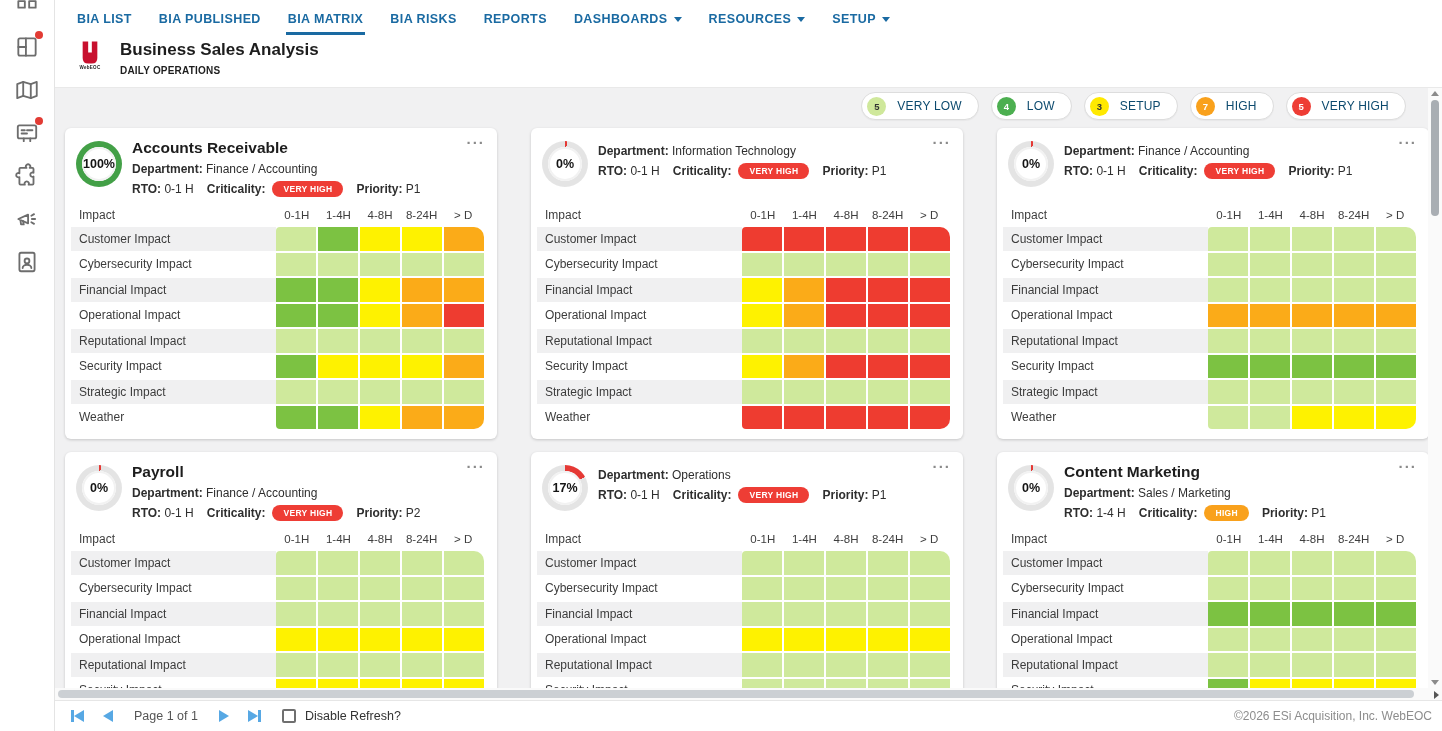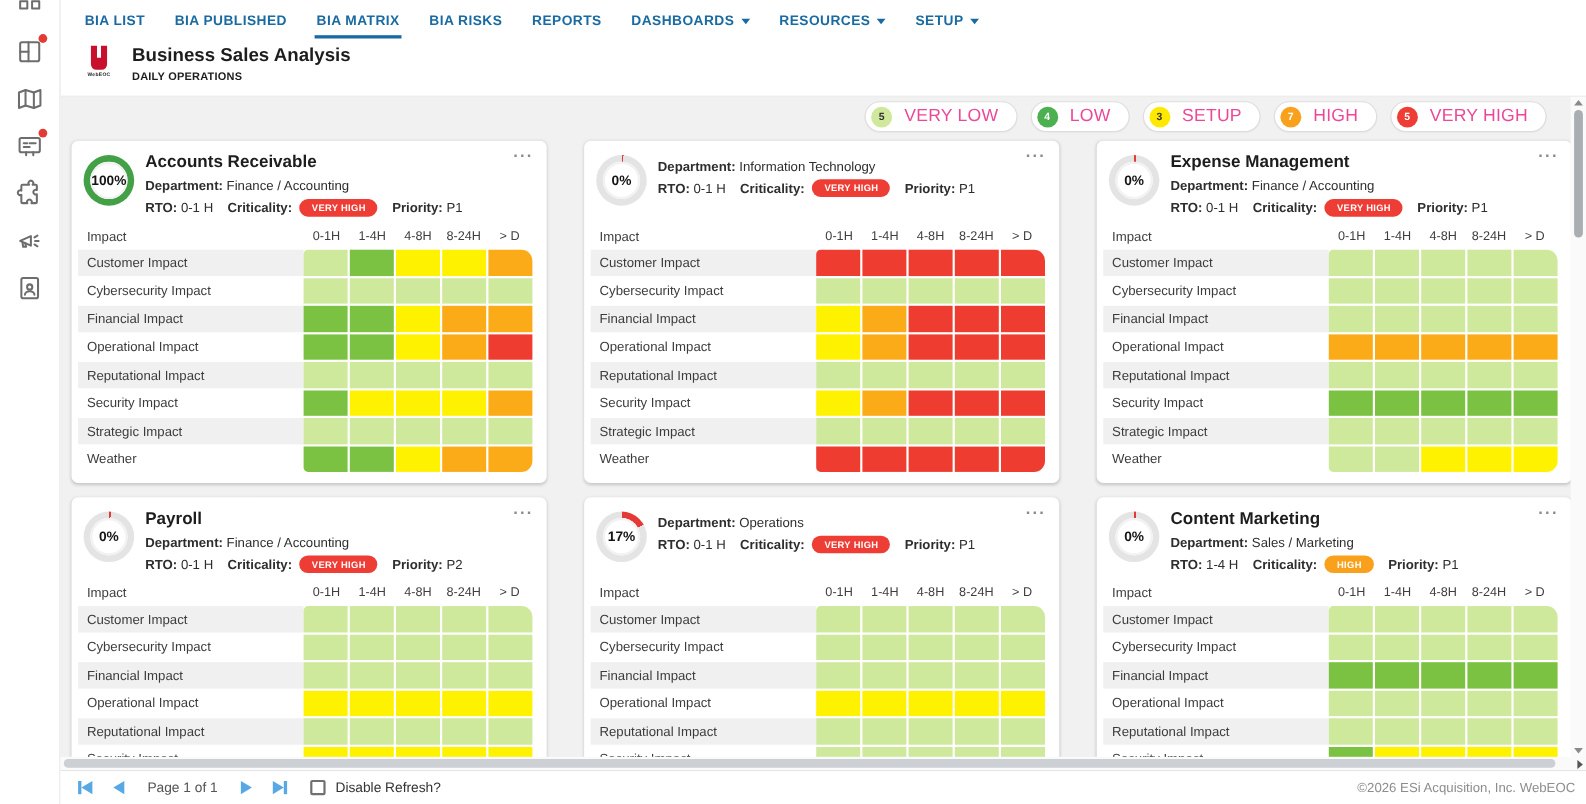--- a/index.html
+++ b/index.html
@@ -25,21 +25,21 @@
   .logo-caption { font-size:4.5px; font-weight:700; color:#222; letter-spacing:.3px; }
   .title-texts { margin-left:17px; }
   .page-title { font-size:17px; font-weight:700; color:#1d1d1d; }
   .page-subtitle { font-size:10px; font-weight:700; color:#1d1d1d; margin-top:5px; letter-spacing:.2px; }
 
   
   .content { position:absolute; left:55px; top:88px; width:1373px; height:612px; background:#f1f1f2; overflow:hidden; }
   .legend-row { position:absolute; top:4px; right:22px; display:flex; gap:12px; z-index:5; }
   .legend-pill { display:flex; align-items:center; height:28px; background:#fff; border:1px solid #ddd; border-radius:15px; padding:0 16px 0 5px; cursor:pointer; box-shadow:0 1px 1px rgba(0,0,0,.04); }
   .legend-circle { width:19px; height:19px; border-radius:50%; display:flex; align-items:center; justify-content:center; font-size:9.5px; font-weight:700; margin-right:11px; }
-  .legend-label { font-size:16px; color:#ec4899; letter-spacing:.2px; }
+  .legend-label { font-size:12px; color:#0c4a6e; letter-spacing:.2px; }
 
   .cards-grid { position:absolute; left:10px; top:40px; display:grid; grid-template-columns:repeat(3,432px); column-gap:34px; row-gap:13px; }
   .card { width:432px; background:#fff; border-radius:6px; box-shadow:0 1px 3px rgba(0,0,0,.18); padding:11px 13px 10px 6px; position:relative; }
   .card-menu { position:absolute; right:12px; top:2px; color:#8a8a8a; font-size:15px; letter-spacing:2px; font-weight:700; cursor:pointer; }
   .card-header { display:flex; align-items:flex-start; min-height:64px; }
   .ring { position:relative; width:46px; height:46px; border-radius:50%; margin:2px 0 0 5px; flex:0 0 auto; }
   .ring-inner { position:absolute; inset:6px; background:#fff; border-radius:50%; display:flex; align-items:center; justify-content:center; font-size:12.5px; font-weight:700; color:#141414; box-shadow:inset 0 0 0 2px #f2f2f2; }
   .card-info { margin-left:10px; padding-top:0; }
   .card-title { font-size:15.5px; font-weight:700; color:#1d1d1d; }
   .card-line { font-size:12px; color:#2e2e2e; margin-top:5px; display:flex; align-items:center; gap:13px; white-space:nowrap; }
@@ -433,21 +433,20 @@
             </div>
           </div>
         </div>
         <div class="card">
           <div class="card-menu">...</div>
           <div class="card-header">
             <div class="ring" style="background: conic-gradient(rgb(229, 57, 53) 0deg, rgb(229, 57, 53) 1.3%, rgb(228, 228, 228) 1.3%, rgb(228, 228, 228) 100%);">
               <div class="ring-inner">0%</div>
             </div>
             <div class="card-info">
-              <div class="card-title">Expense Management</div>
               <div class="card-line">
                 <span><b>Department:</b> Finance / Accounting</span>
               </div>
               <div class="card-line">
                 <span><b>RTO:</b> 0-1 H</span>
                 <span style="display: flex; align-items: center; gap: 7px;">
                   <b>Criticality:</b>
                   <span class="crit-pill" style="background: rgb(238, 61, 53);">VERY HIGH</span>
                 </span>
                 <span><b>Priority:</b> P1</span>

